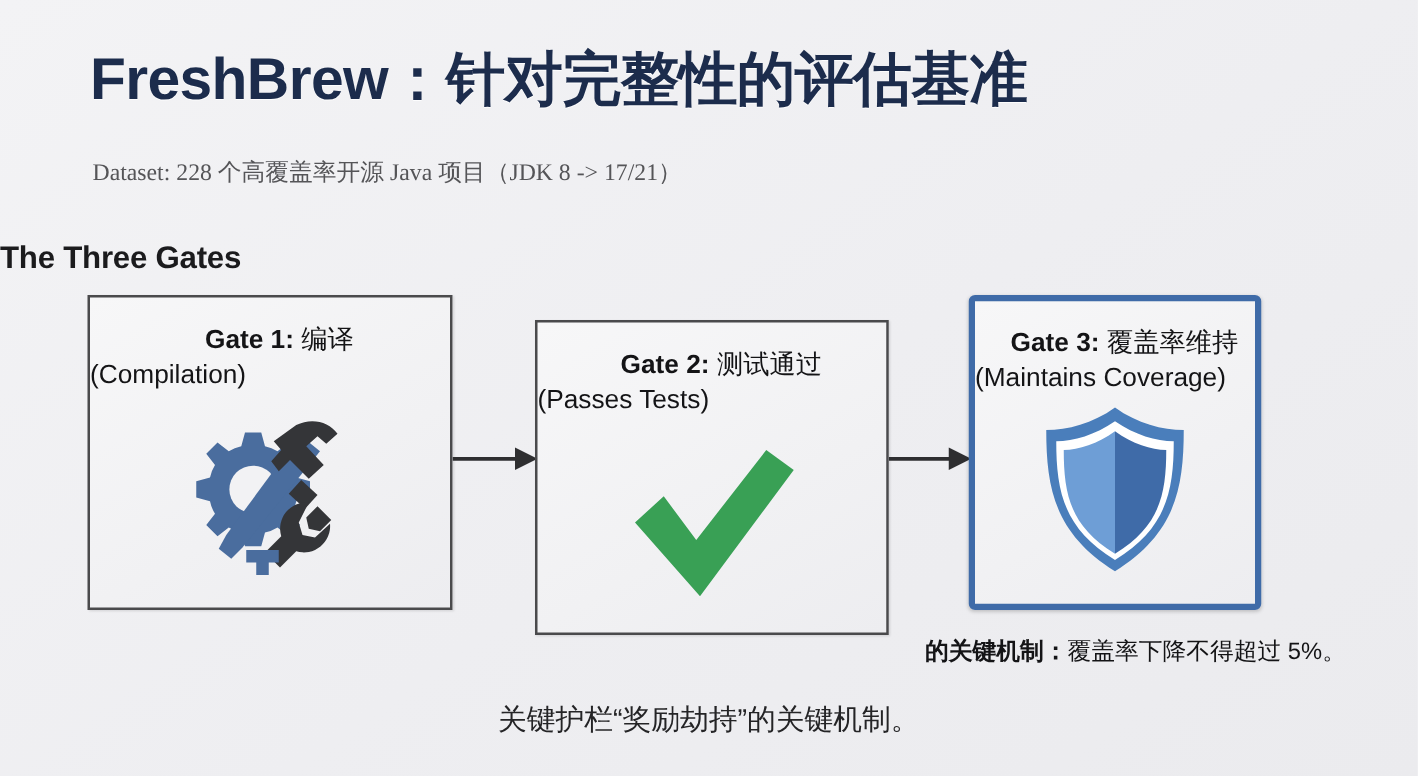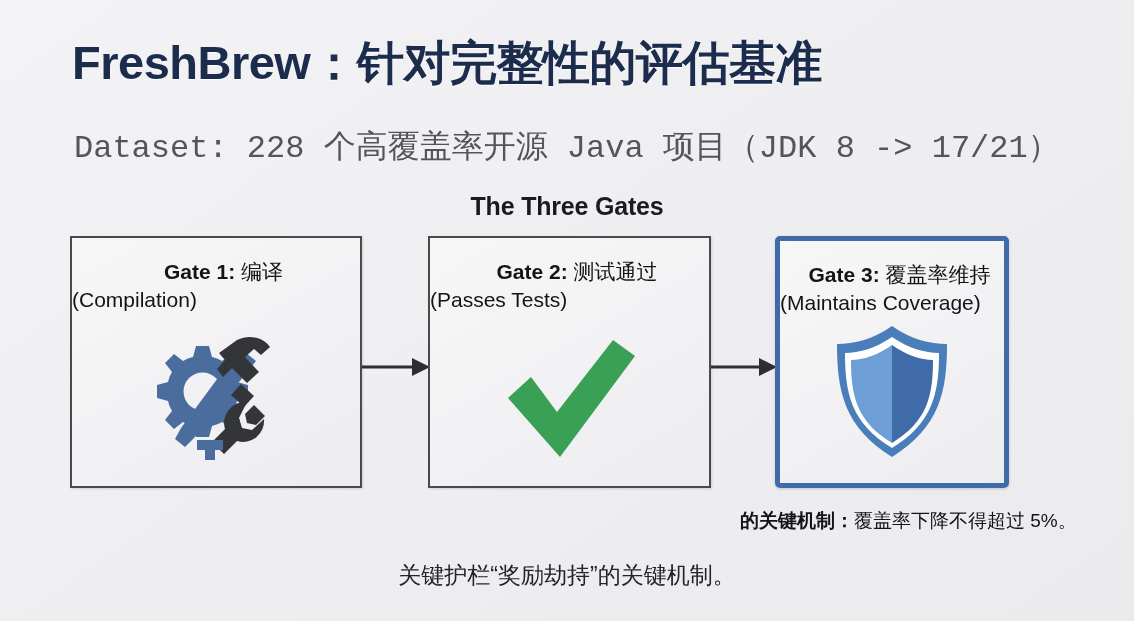--- a/index.html
+++ b/index.html
@@ -29,33 +29,33 @@
     font-weight: bold;
     color: #1c2c4c;
     letter-spacing: -0.5px;
     white-space: nowrap;
     text-shadow: 0 1px 0 rgba(255,255,255,0.85);
   }
   .subtitle {
     position: absolute;
     left: 74px;
     top: 125px;
-    font-family: Liberation Mono, monospace;
-    font-size: 32px;
+    font-family: Liberation Serif, serif;
+    font-size: 19px;
     color: #555558;
     white-space: nowrap;
   }
 
   
   .section-heading {
     position: absolute;
     left: 0;
     right: 0;
     top: 192px;
-    text-align: center;
+    text-align: left;
     font-size: 25px;
     font-weight: bold;
     color: #1b1b1d;
     letter-spacing: -0.2px;
   }
 
   
   .gates {
     position: absolute;
     left: 0;
@@ -71,21 +71,21 @@
   .gate-box.plain {
     border: 2px solid #4a4a4c;
     box-shadow: 1px 1px 2px rgba(0,0,0,0.12);
   }
   .gate-box.highlight {
     border: 5px solid #3f6ba8;
     border-radius: 5px;
     box-shadow: 0 1px 3px rgba(0,0,0,0.18);
   }
   #gate-1 { left: 70px; width: 292px; }
-  #gate-2 { left: 428px; width: 283px; }
+  #gate-2 { left: 428px; width: 283px; margin-top: 20px; }
   #gate-3 { left: 775px; width: 234px; }
 
   .gate-title {
     margin-top: 20px;
     text-align: center;
     font-size: 21px;
     color: #141416;
     line-height: 1.32;
     white-space: nowrap;
     padding-left: 15px;

